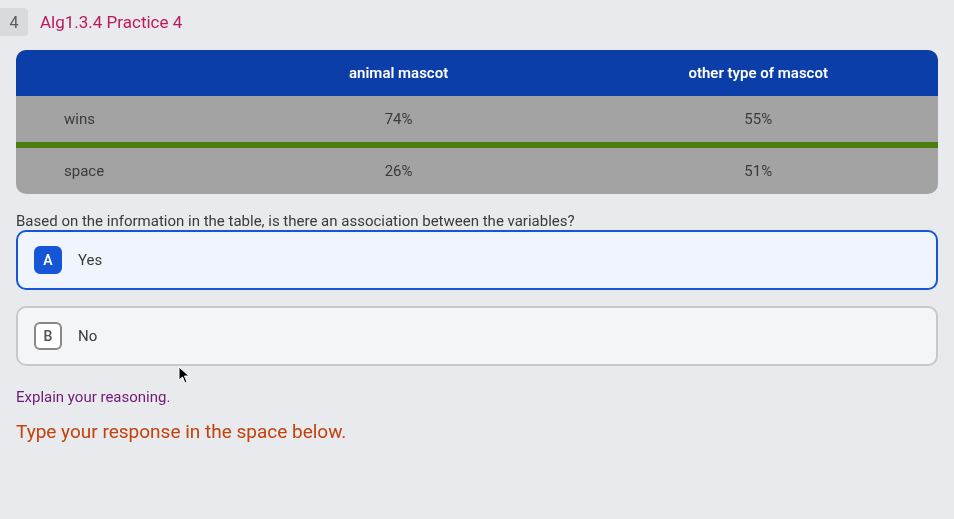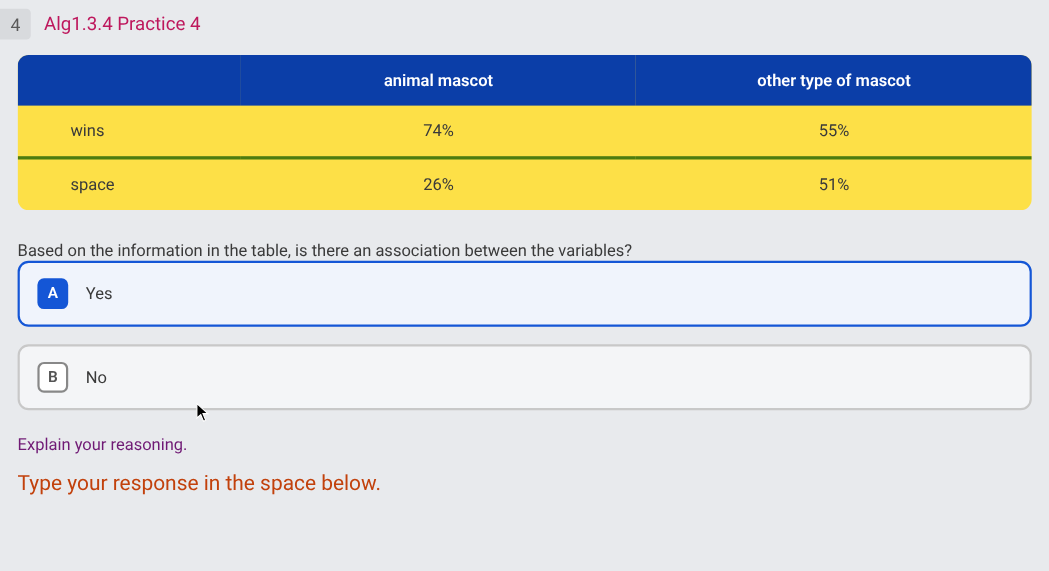--- a/index.html
+++ b/index.html
@@ -36,21 +36,21 @@
     .header-title {
       font-size: 17px;
       color: #be185d;
     }
     .content {
       padding: 6px 16px 0 16px;
     }
     .data-table {
       width: 100%;
       border-collapse: collapse;
-      background: #fde047;
+      background: #a3a3a3;
       border-radius: 8px 8px 0 0;
       overflow: hidden;
     }
     .data-table thead tr {
       background: #0b3ea8;
     }
     .data-table th {
       color: #fff;
       font-weight: 600;
       font-size: 15px;
@@ -64,33 +64,33 @@
       width: 39%;
     }
     .data-table th:nth-child(3) {
       width: 39%;
     }
     .data-table td {
       padding: 14px 10px;
       text-align: center;
       font-size: 15px;
       color: #3a3a3a;
-      border-bottom: 3px solid #4d7c0f;
+      border-bottom: 6px solid #4d7c0f;
     }
     .data-table tbody tr:last-child td {
       border-bottom: none;
     }
     .data-table td:first-child {
       text-align: left;
       padding-left: 48px;
     }
     .question-text {
       font-size: 15px;
       color: #3a3a3a;
-      margin-top: 28px;
+      margin-top: 18px;
     }
     .instruction-text {
       font-size: 15px;
       color: #3a3a3a;
       margin-top: 16px;
       margin-bottom: 18px;
     }
     .choice {
       display: flex;
       align-items: center;

